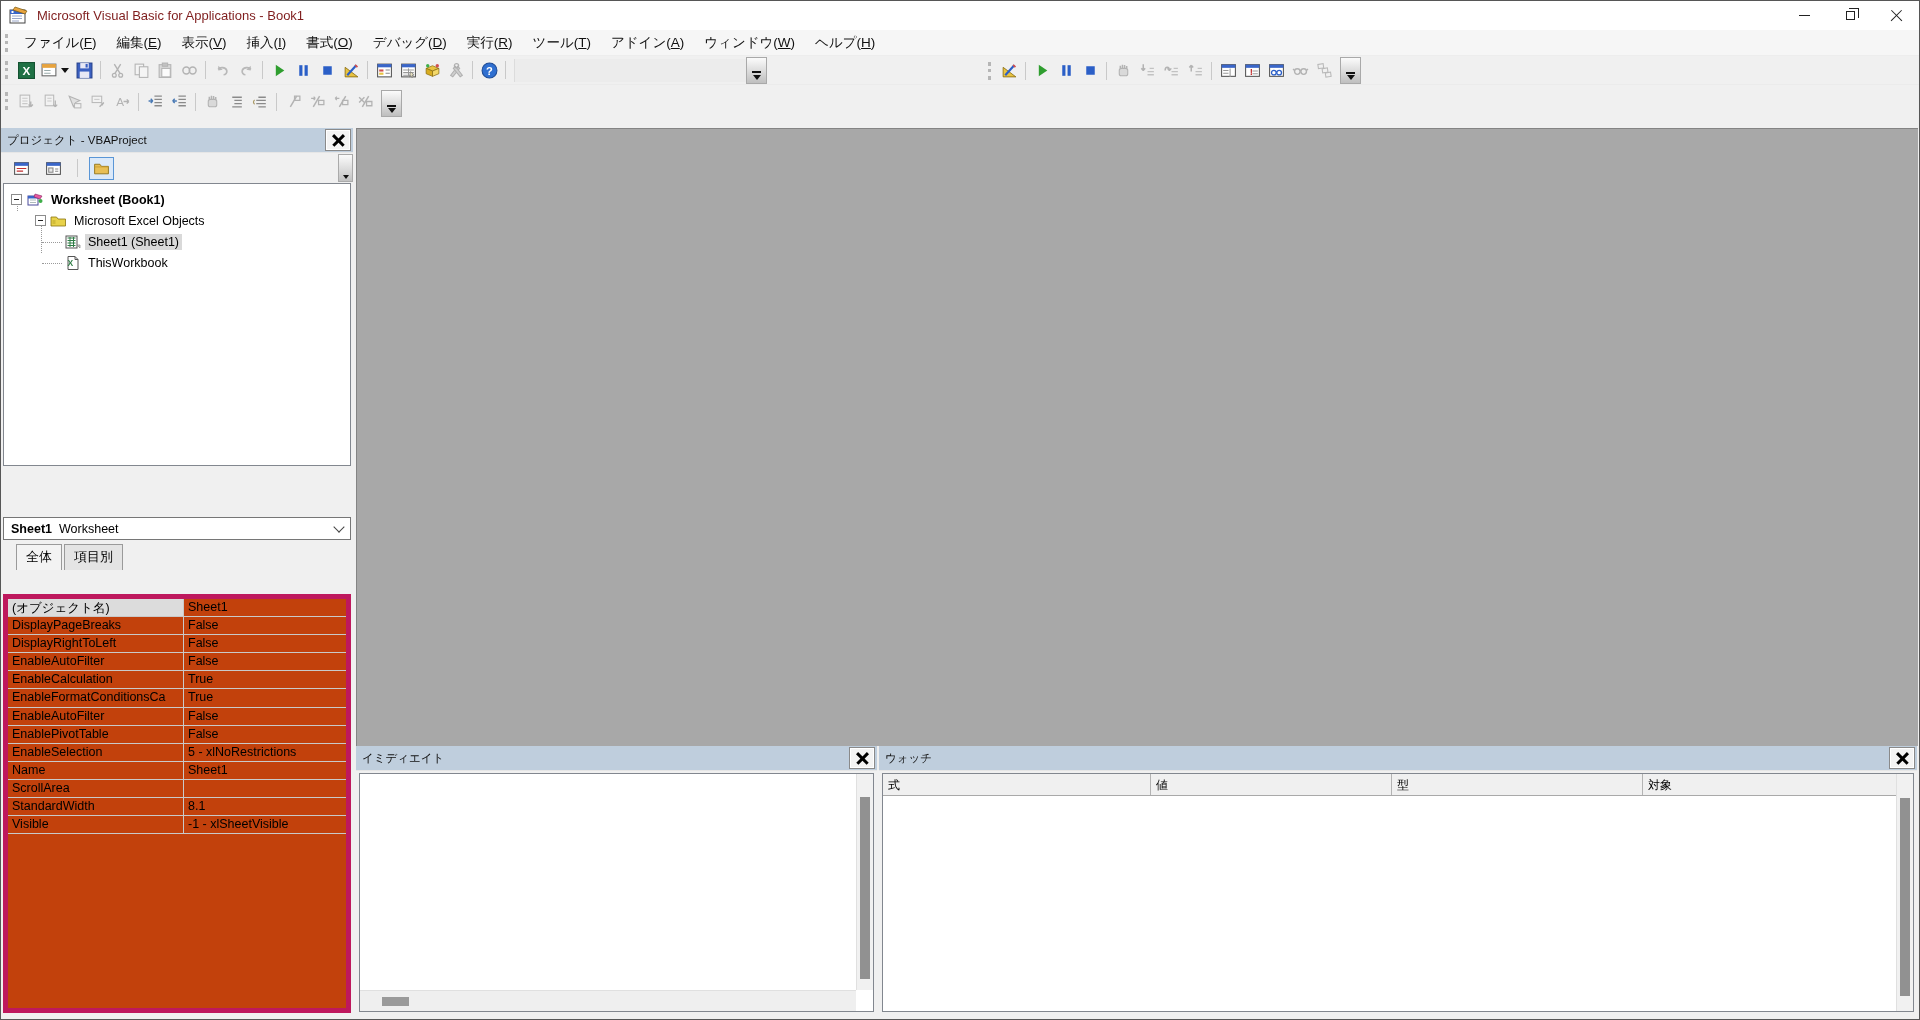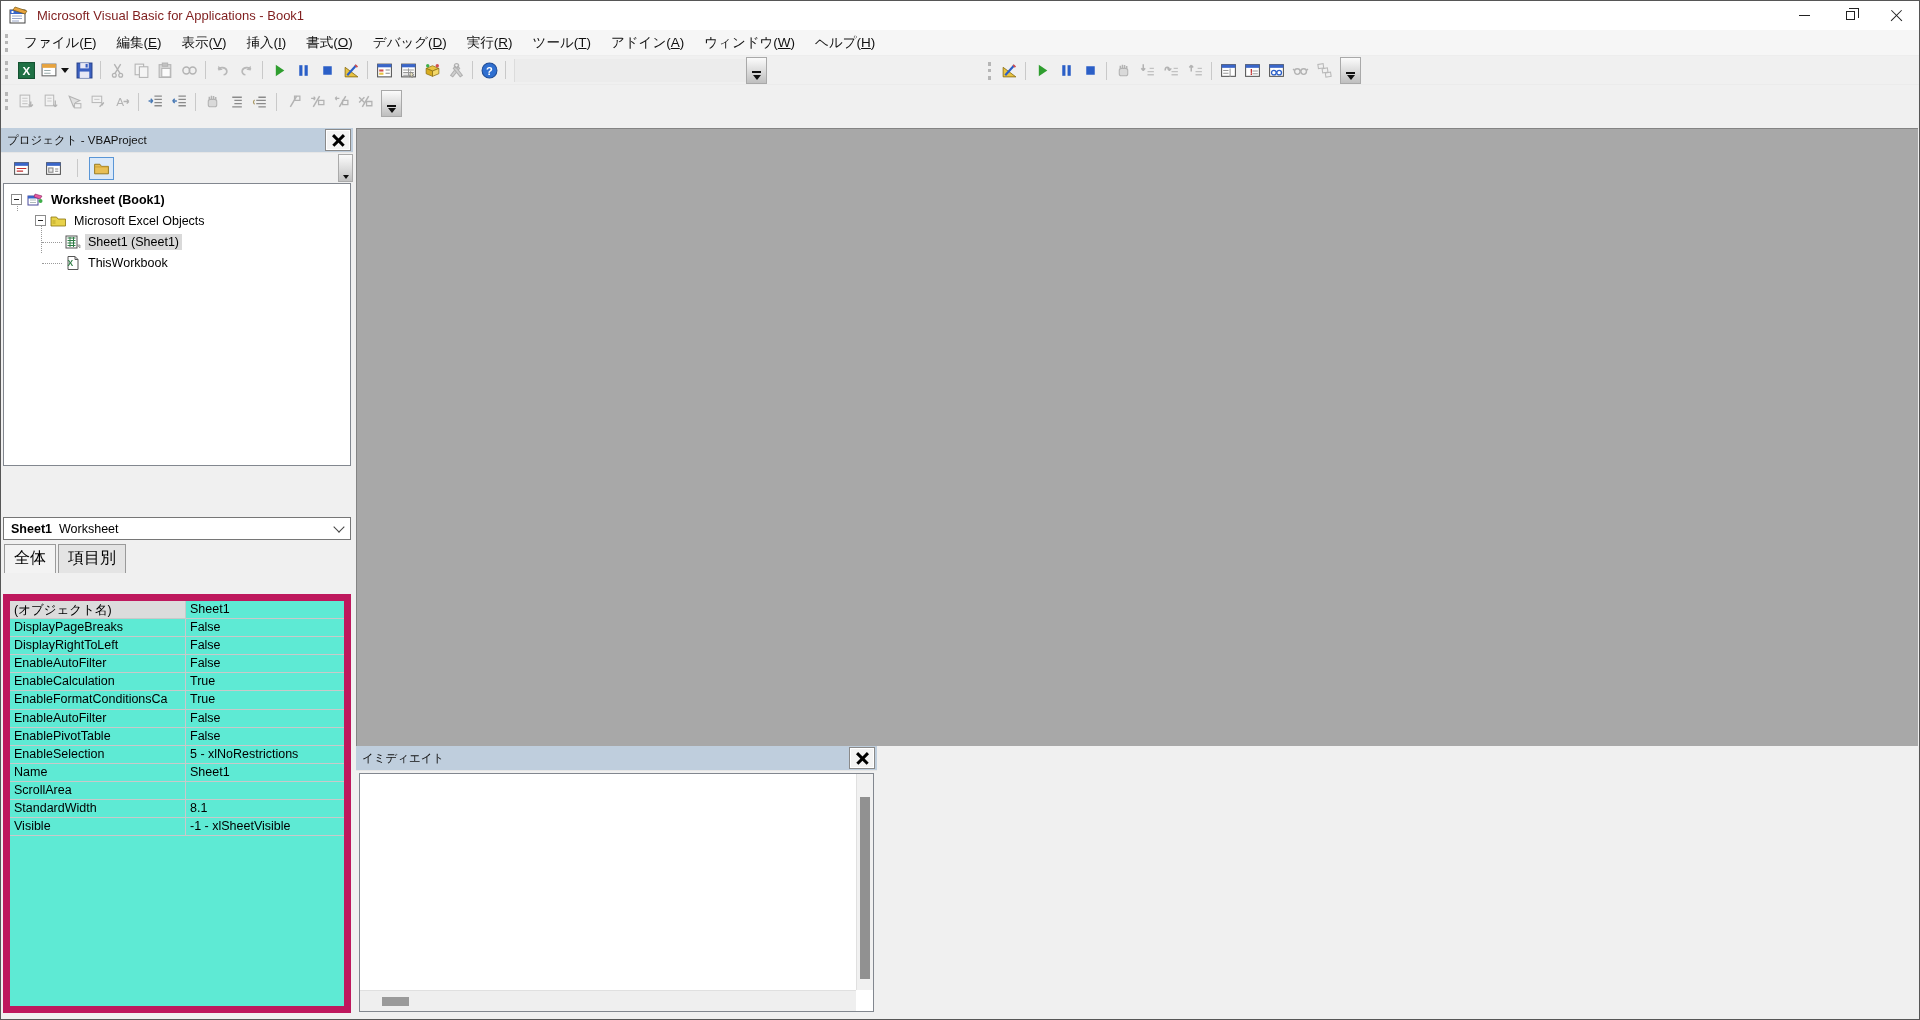--- a/index.html
+++ b/index.html
@@ -61,24 +61,24 @@
   .expander { width:11px; height:11px; border:1px solid #8c8c8c; background:#fff; position:relative; flex:none; margin-right:4px; }
   .expander::before { content:""; position:absolute; left:2px; right:2px; top:4px; height:1px; background:#222; }
   .tree-icon { margin-right:4px; flex:none; }
   .dotline-v { position:absolute; border-left:1px dotted #9a9a9a; }
   .dotline-h { position:absolute; border-top:1px dotted #9a9a9a; }
 
   
   .properties-panel { left:0; top:388px; width:352px; bottom:4px; }
   .obj-combo { height:23px; margin:3px 2px 0 2px; background:#fff; border:1px solid #767676; display:flex; align-items:center; padding:0 7px; font-size:12.5px; }
   .obj-combo .chev { width:8px; height:8px; border-right:1.6px solid #444; border-bottom:1.6px solid #444; transform:rotate(45deg); margin-left:auto; margin-top:-3px; }
-  .prop-tabs { display:flex; padding-left:3px; margin-top:4px; font-size:16px; position:relative; z-index:2; }
+  .prop-tabs { display:flex; padding-left:15px; margin-top:4px; font-size:13px; position:relative; z-index:2; }
   .prop-tab { padding:3px 9px 4px 9px; border:1px solid #9a9a9a; border-bottom:none; background:#e4e4e4; margin-right:2px; }
   .prop-tab.active { background:#f3f3f3; position:relative; top:0px; }
-  .prop-grid { position:absolute; left:2px; right:2px; top:80px; bottom:2px; background:#5eead4; border:7px solid #be185d; font-size:12.5px; overflow:hidden; }
+  .prop-grid { position:absolute; left:2px; right:2px; top:80px; bottom:2px; background:#c2410c; border:5px solid #be185d; font-size:12.5px; overflow:hidden; }
   .prow { display:flex; height:18.1px; border-bottom:1px solid #c9c9c9; }
   .pname { width:176px; border-right:1px solid #c9c9c9; padding:1px 4px; overflow:hidden; white-space:nowrap; }
   .pvalue { flex:1; padding:1px 4px; overflow:hidden; white-space:nowrap; }
   .prow.first .pname { background:#dcdcdc; }
 
   
   .immediate-panel { left:355px; top:620px; width:521px; bottom:4px; }
   .im-body { position:absolute; left:3px; right:3px; top:27px; bottom:3px; border:1px solid #82878f; background:#fff; }
   .vscroll { position:absolute; right:0; top:0; width:17px; background:#f1f1f1; border-left:1px solid #e0e0e0; }
   .vthumb { position:absolute; left:3px; right:3px; background:#919191; }
@@ -652,15 +652,34 @@
       <div class="im-body">
         <div class="vscroll" style="bottom:21px">
           <div class="vthumb" style="top:23px; height:182px;"></div>
         </div>
         <div class="hscroll" style="right:17px">
           <div class="hthumb" style="left:22px; width:27px;"></div>
         </div>
       </div>
     </div>
 
+    <div class="panel watch-panel">
+      <div class="panel-header">
+        <span>ウォッチ</span>
+        <div class="panel-close">
+            <div class="xmark bold"></div>
+          </div>
+      </div>
+      <div class="watch-body">
+        <div class="watch-cols">
+          <div class="wcol" style="width:268px">式</div>
+          <div class="wcol" style="width:241px">値</div>
+          <div class="wcol" style="width:251px">型</div>
+          <div class="wcol" style="flex:1; border-right:none">対象</div>
+        </div>
+        <div class="vscroll" style="top:0; bottom:0;">
+          <div class="vthumb" style="top:24px; height:198px;"></div>
+        </div>
+      </div>
+    </div>
 
   </div>
 </div>
 
 </body></html>

